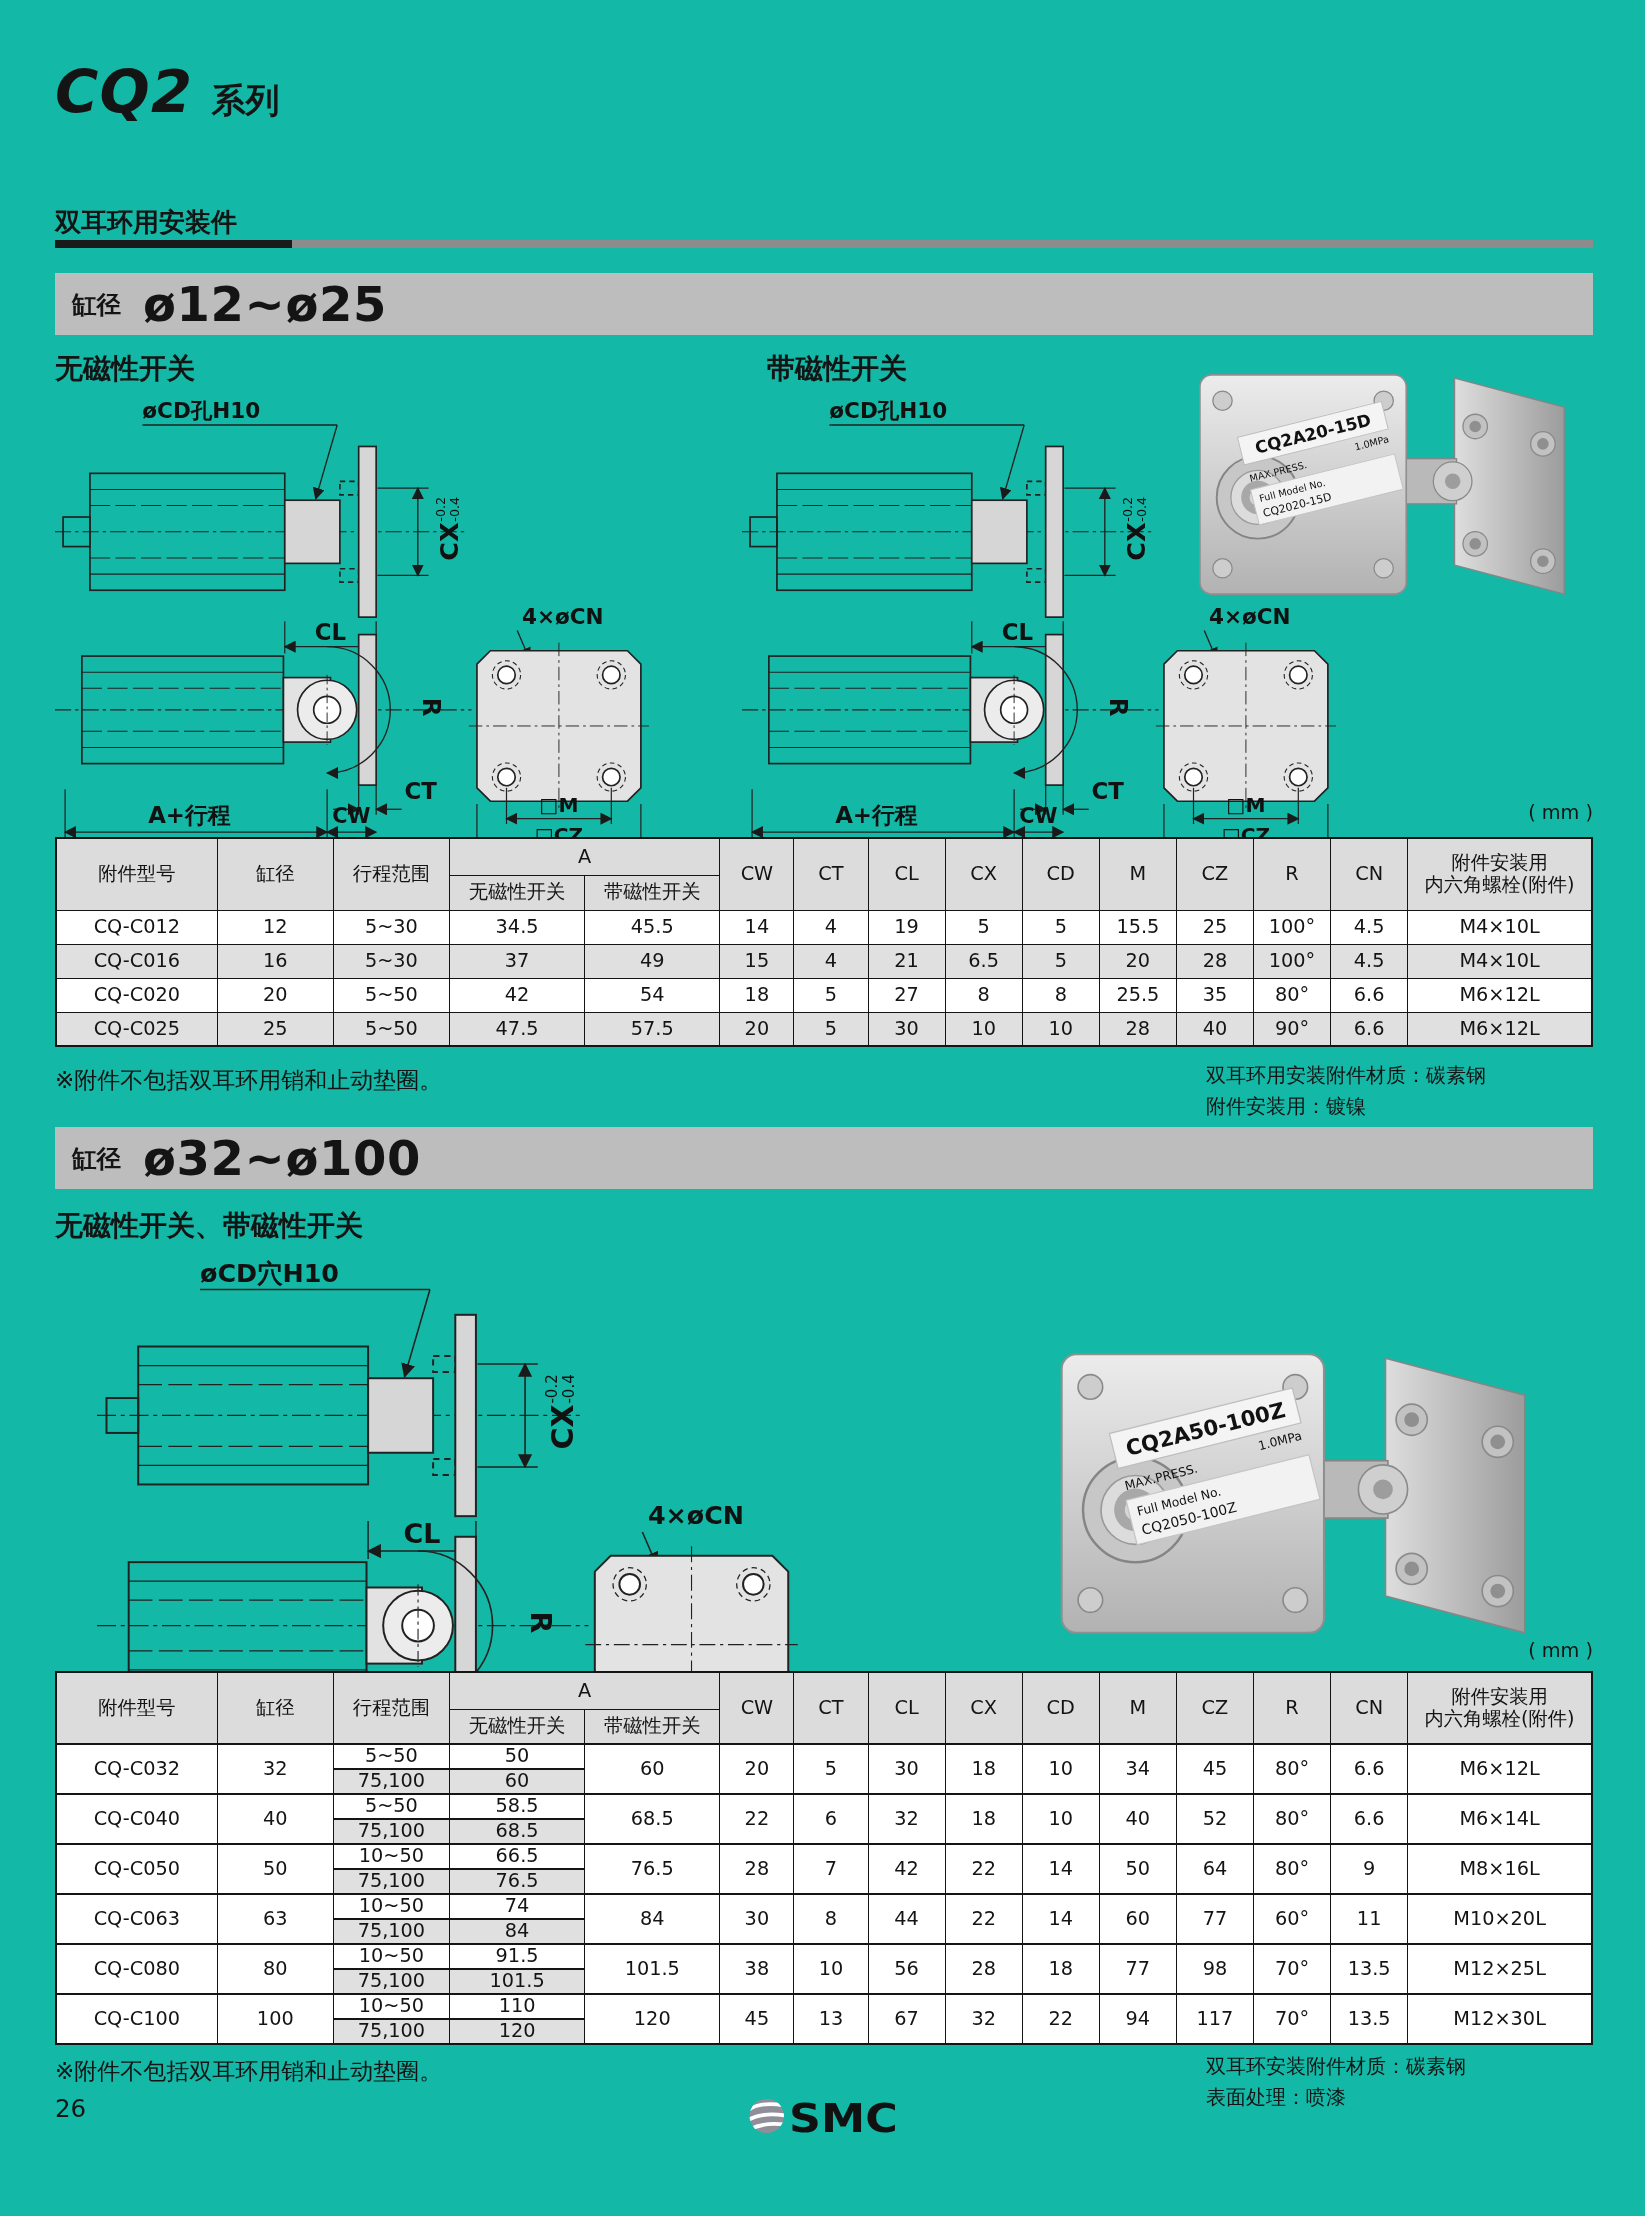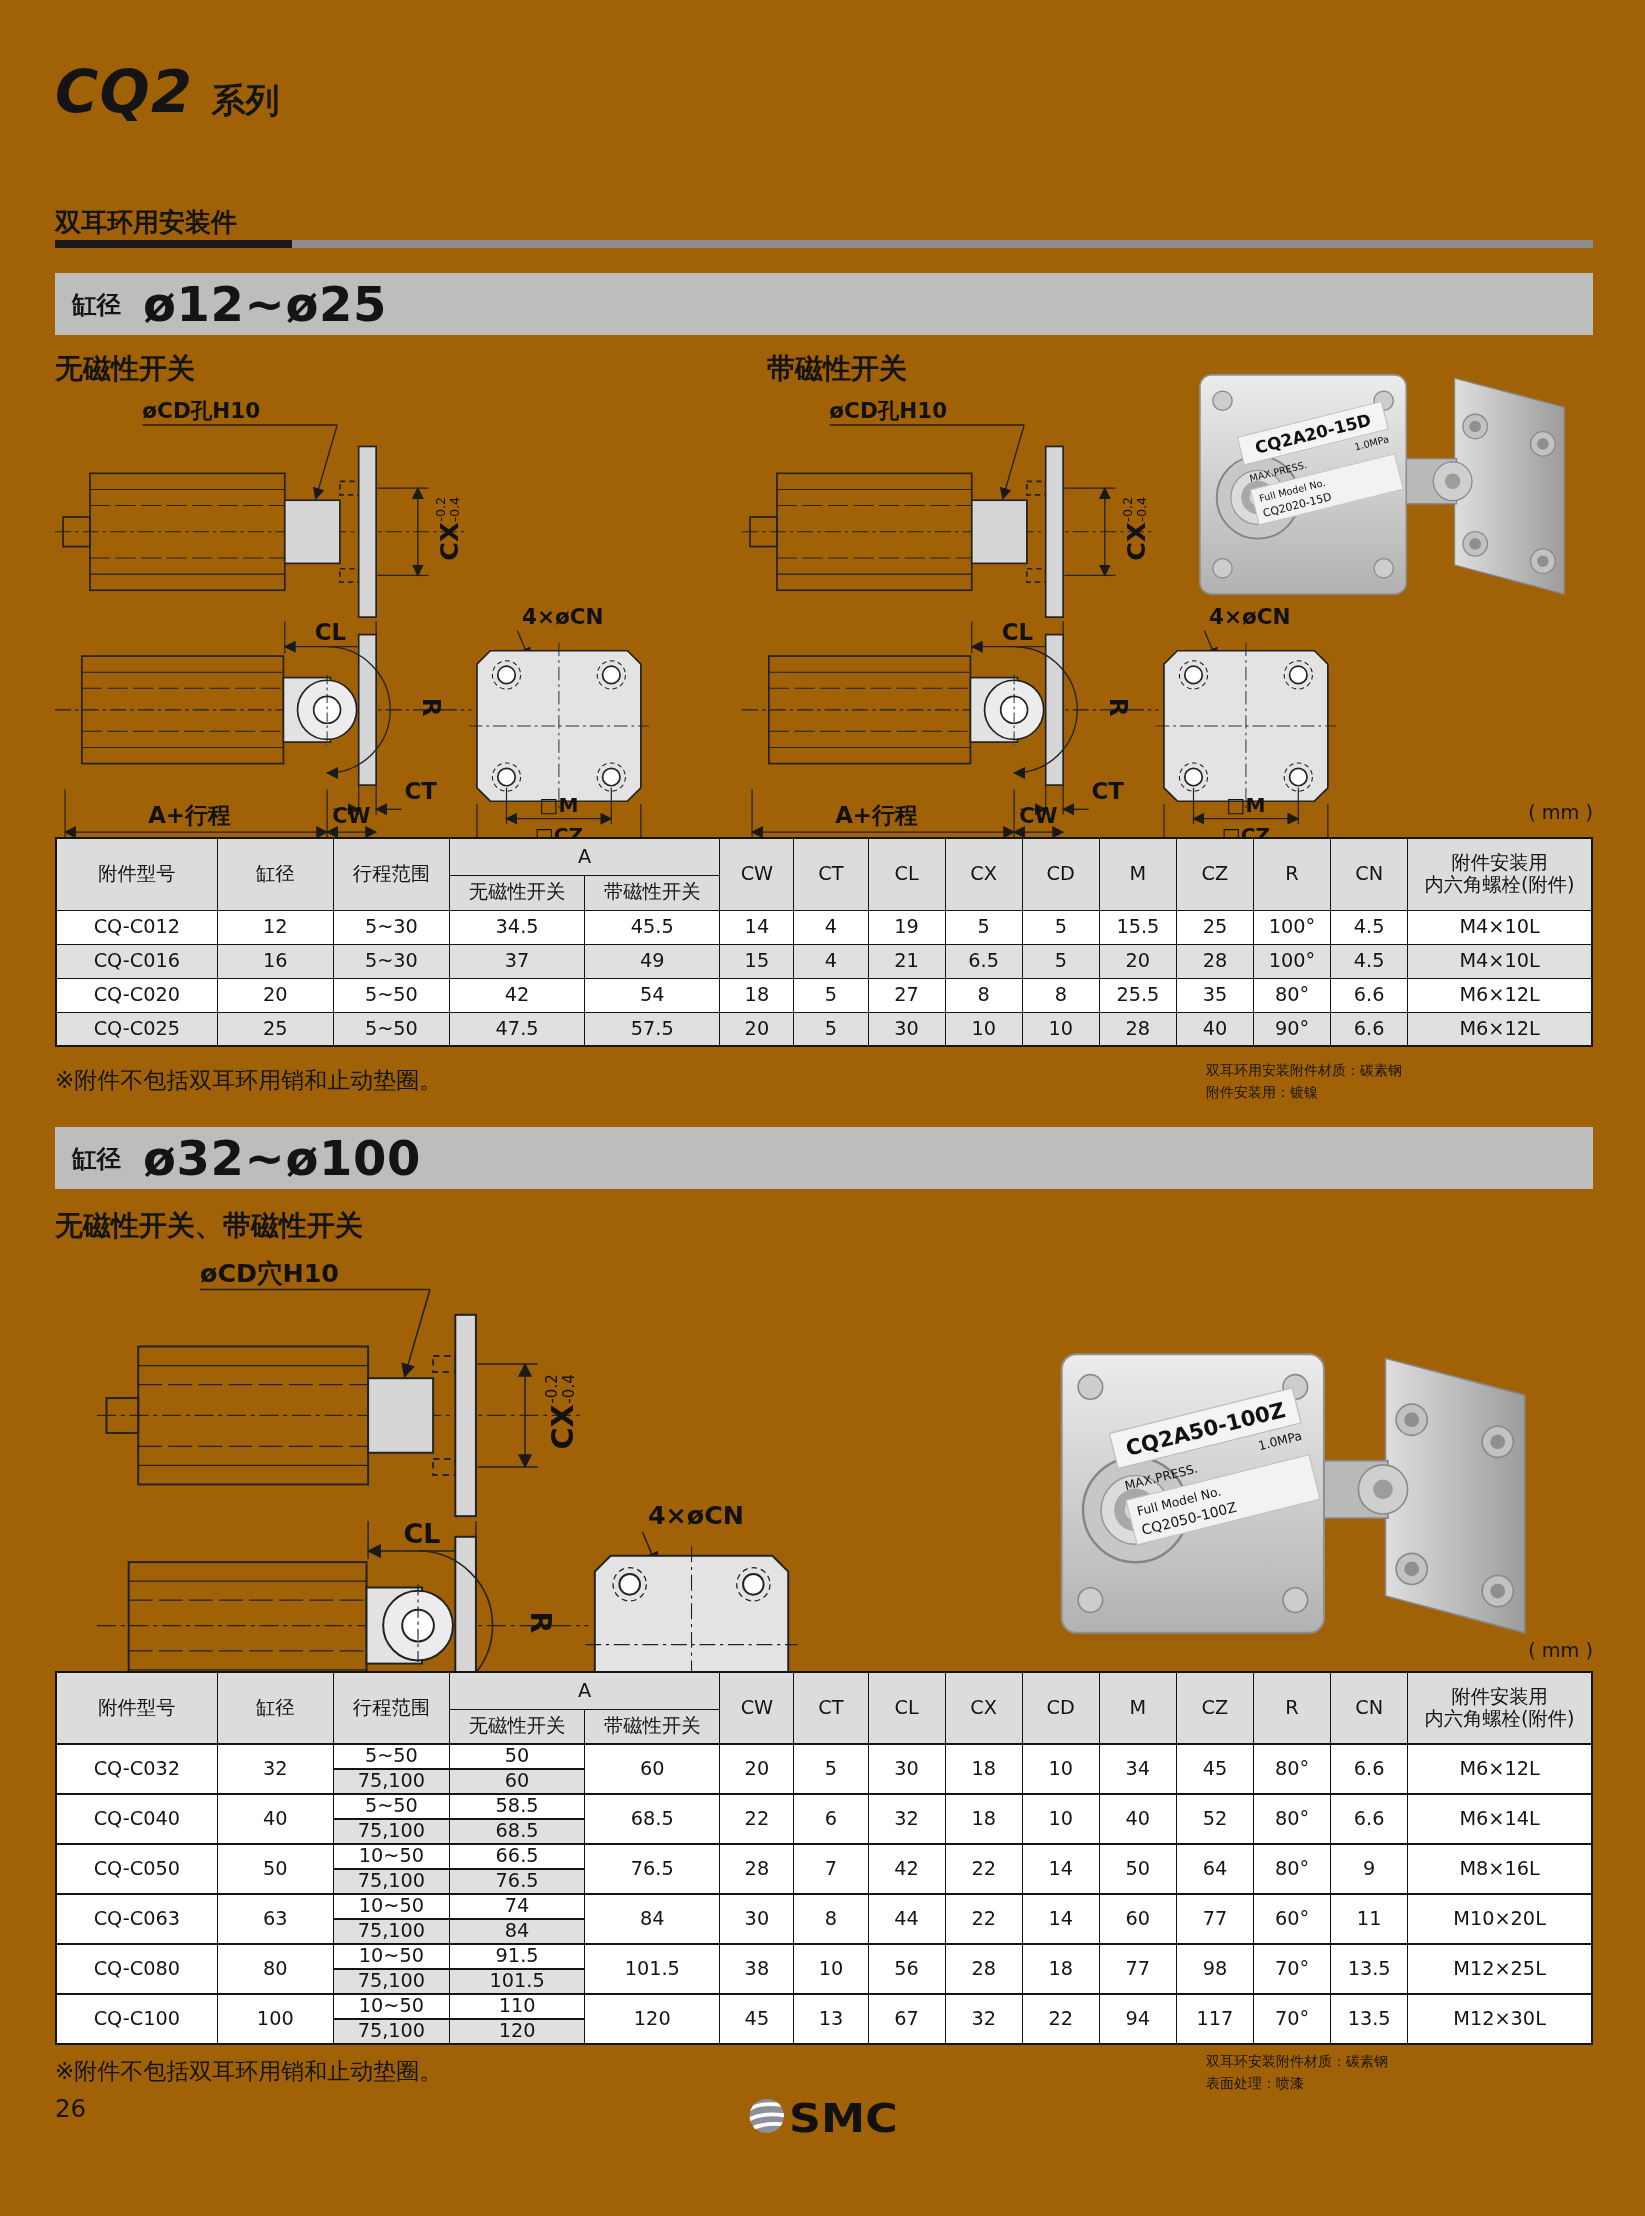--- a/index.html
+++ b/index.html
@@ -1,16 +1,16 @@
 <!DOCTYPE html>
 <html style="font-size:10.3px"><head>
 <meta charset="utf-8">
 <style>
   html,body{margin:0;padding:0;background:#ffffff;}
-  .page{position:relative;width:1645px;height:2216px;background:#a16207;
+  .page{position:relative;width:1645px;height:2216px;background:#14b8a6;
         font-family:"DejaVu Sans","Liberation Sans",sans-serif;color:#141414;overflow:hidden;}
   .abs{position:absolute;}
 
   
   .title-row{left:55px;top:57px;display:flex;align-items:baseline;gap:18px;}
   .title-series{font-size:59px;font-weight:bold;font-style:italic;letter-spacing:1.3px;}
   .title-suffix{font-size:34px;font-weight:bold;}
   .subtitle{left:55px;top:205px;font-size:26px;font-weight:bold;}
   .rule{left:55px;top:240px;width:1538px;height:8.4px;display:flex;}
   .rule .black{width:237px;height:100%;background:#1a1a1a;}
@@ -36,21 +36,21 @@
   .bolthead{font-size:15.5px;}
   tr.h1{height:37px;padding-left:24px;} tr.h2{height:35px;}
   #table1 tbody tr{height:34px;}
   #table1 tbody tr.stripe td{background:#e0e0e0;}
   #table2 tbody tr{height:25px;}
   #table2 tbody td.shade{background:#e0e0e0;}
   #table2 tbody tr.group-top td{border-top:2.6px solid #141414;}
   #table2 tbody td.thick-top{border-top:2.6px solid #141414;}
 
   .note{font-size:23px;}
-  .note-small{font-size:14px;line-height:1.55;}
+  .note-small{font-size:20px;line-height:1.55;}
 
   
   svg text{fill:#111;font-family:"DejaVu Sans","Liberation Sans",sans-serif;}
   .dimtxt{font-weight:bold;}
 
   
   .pagenum{left:55px;top:2094px;font-size:24.5px;}
 </style>
 </head>
 <body>

